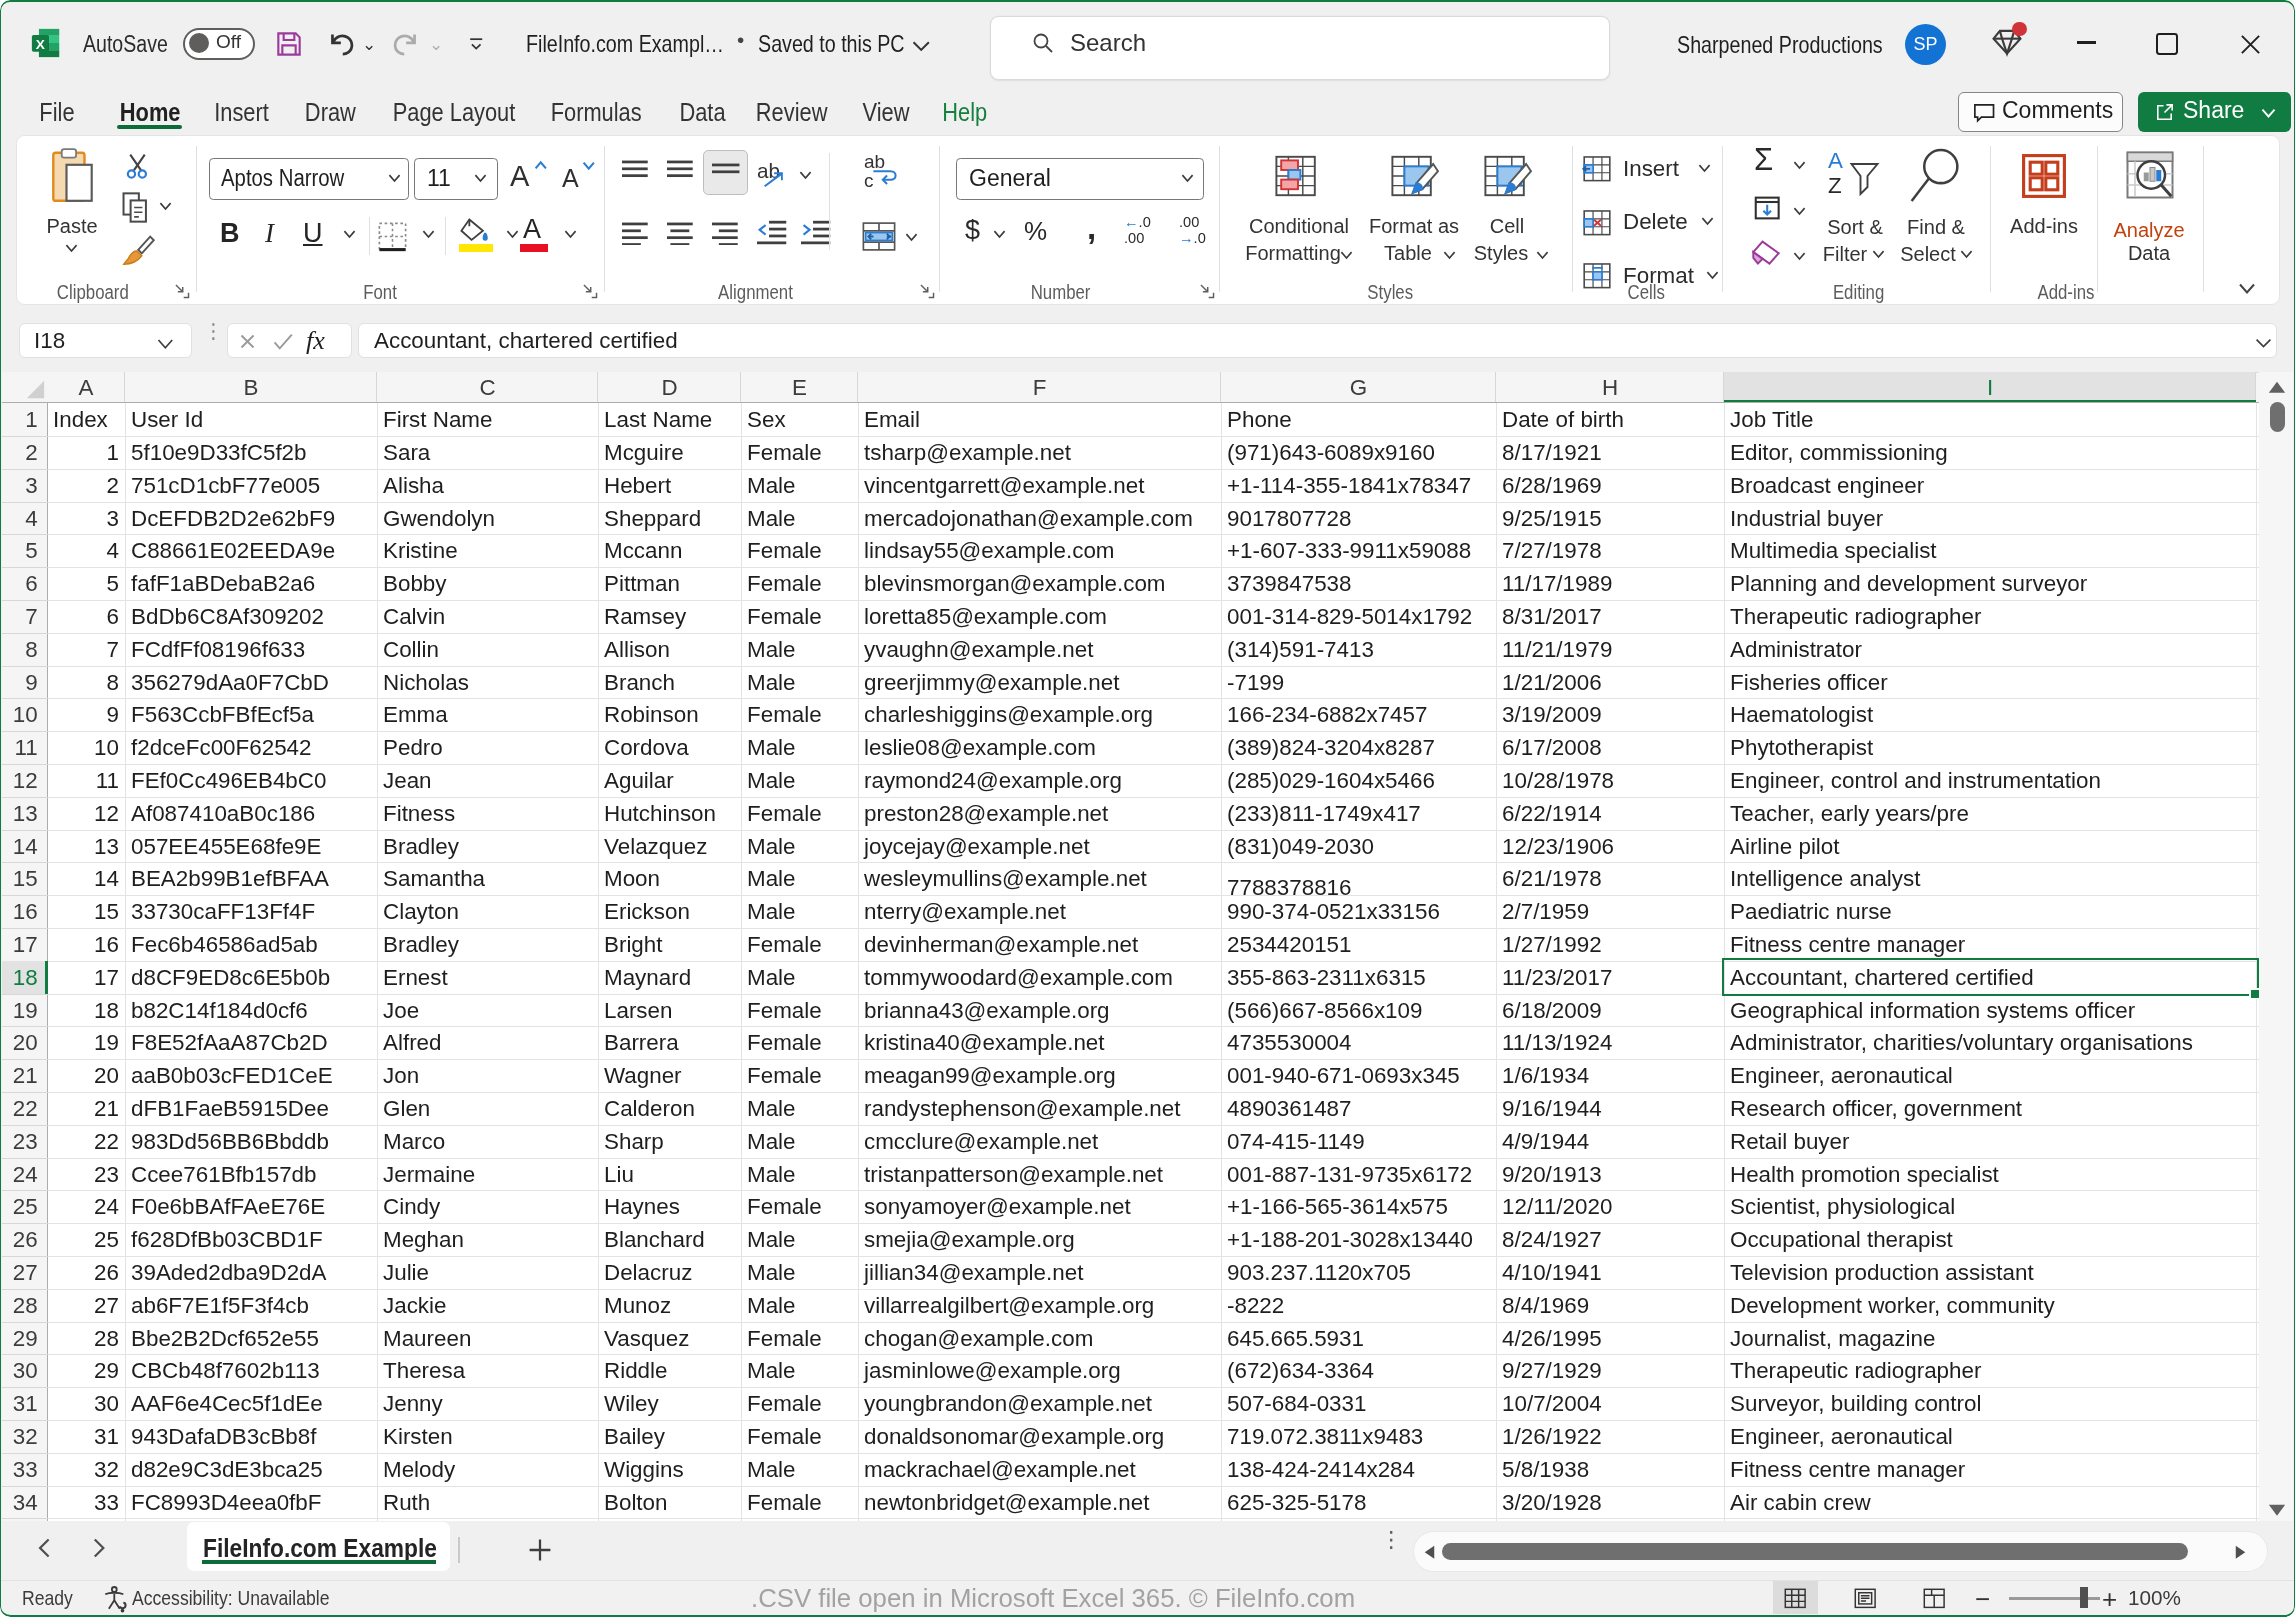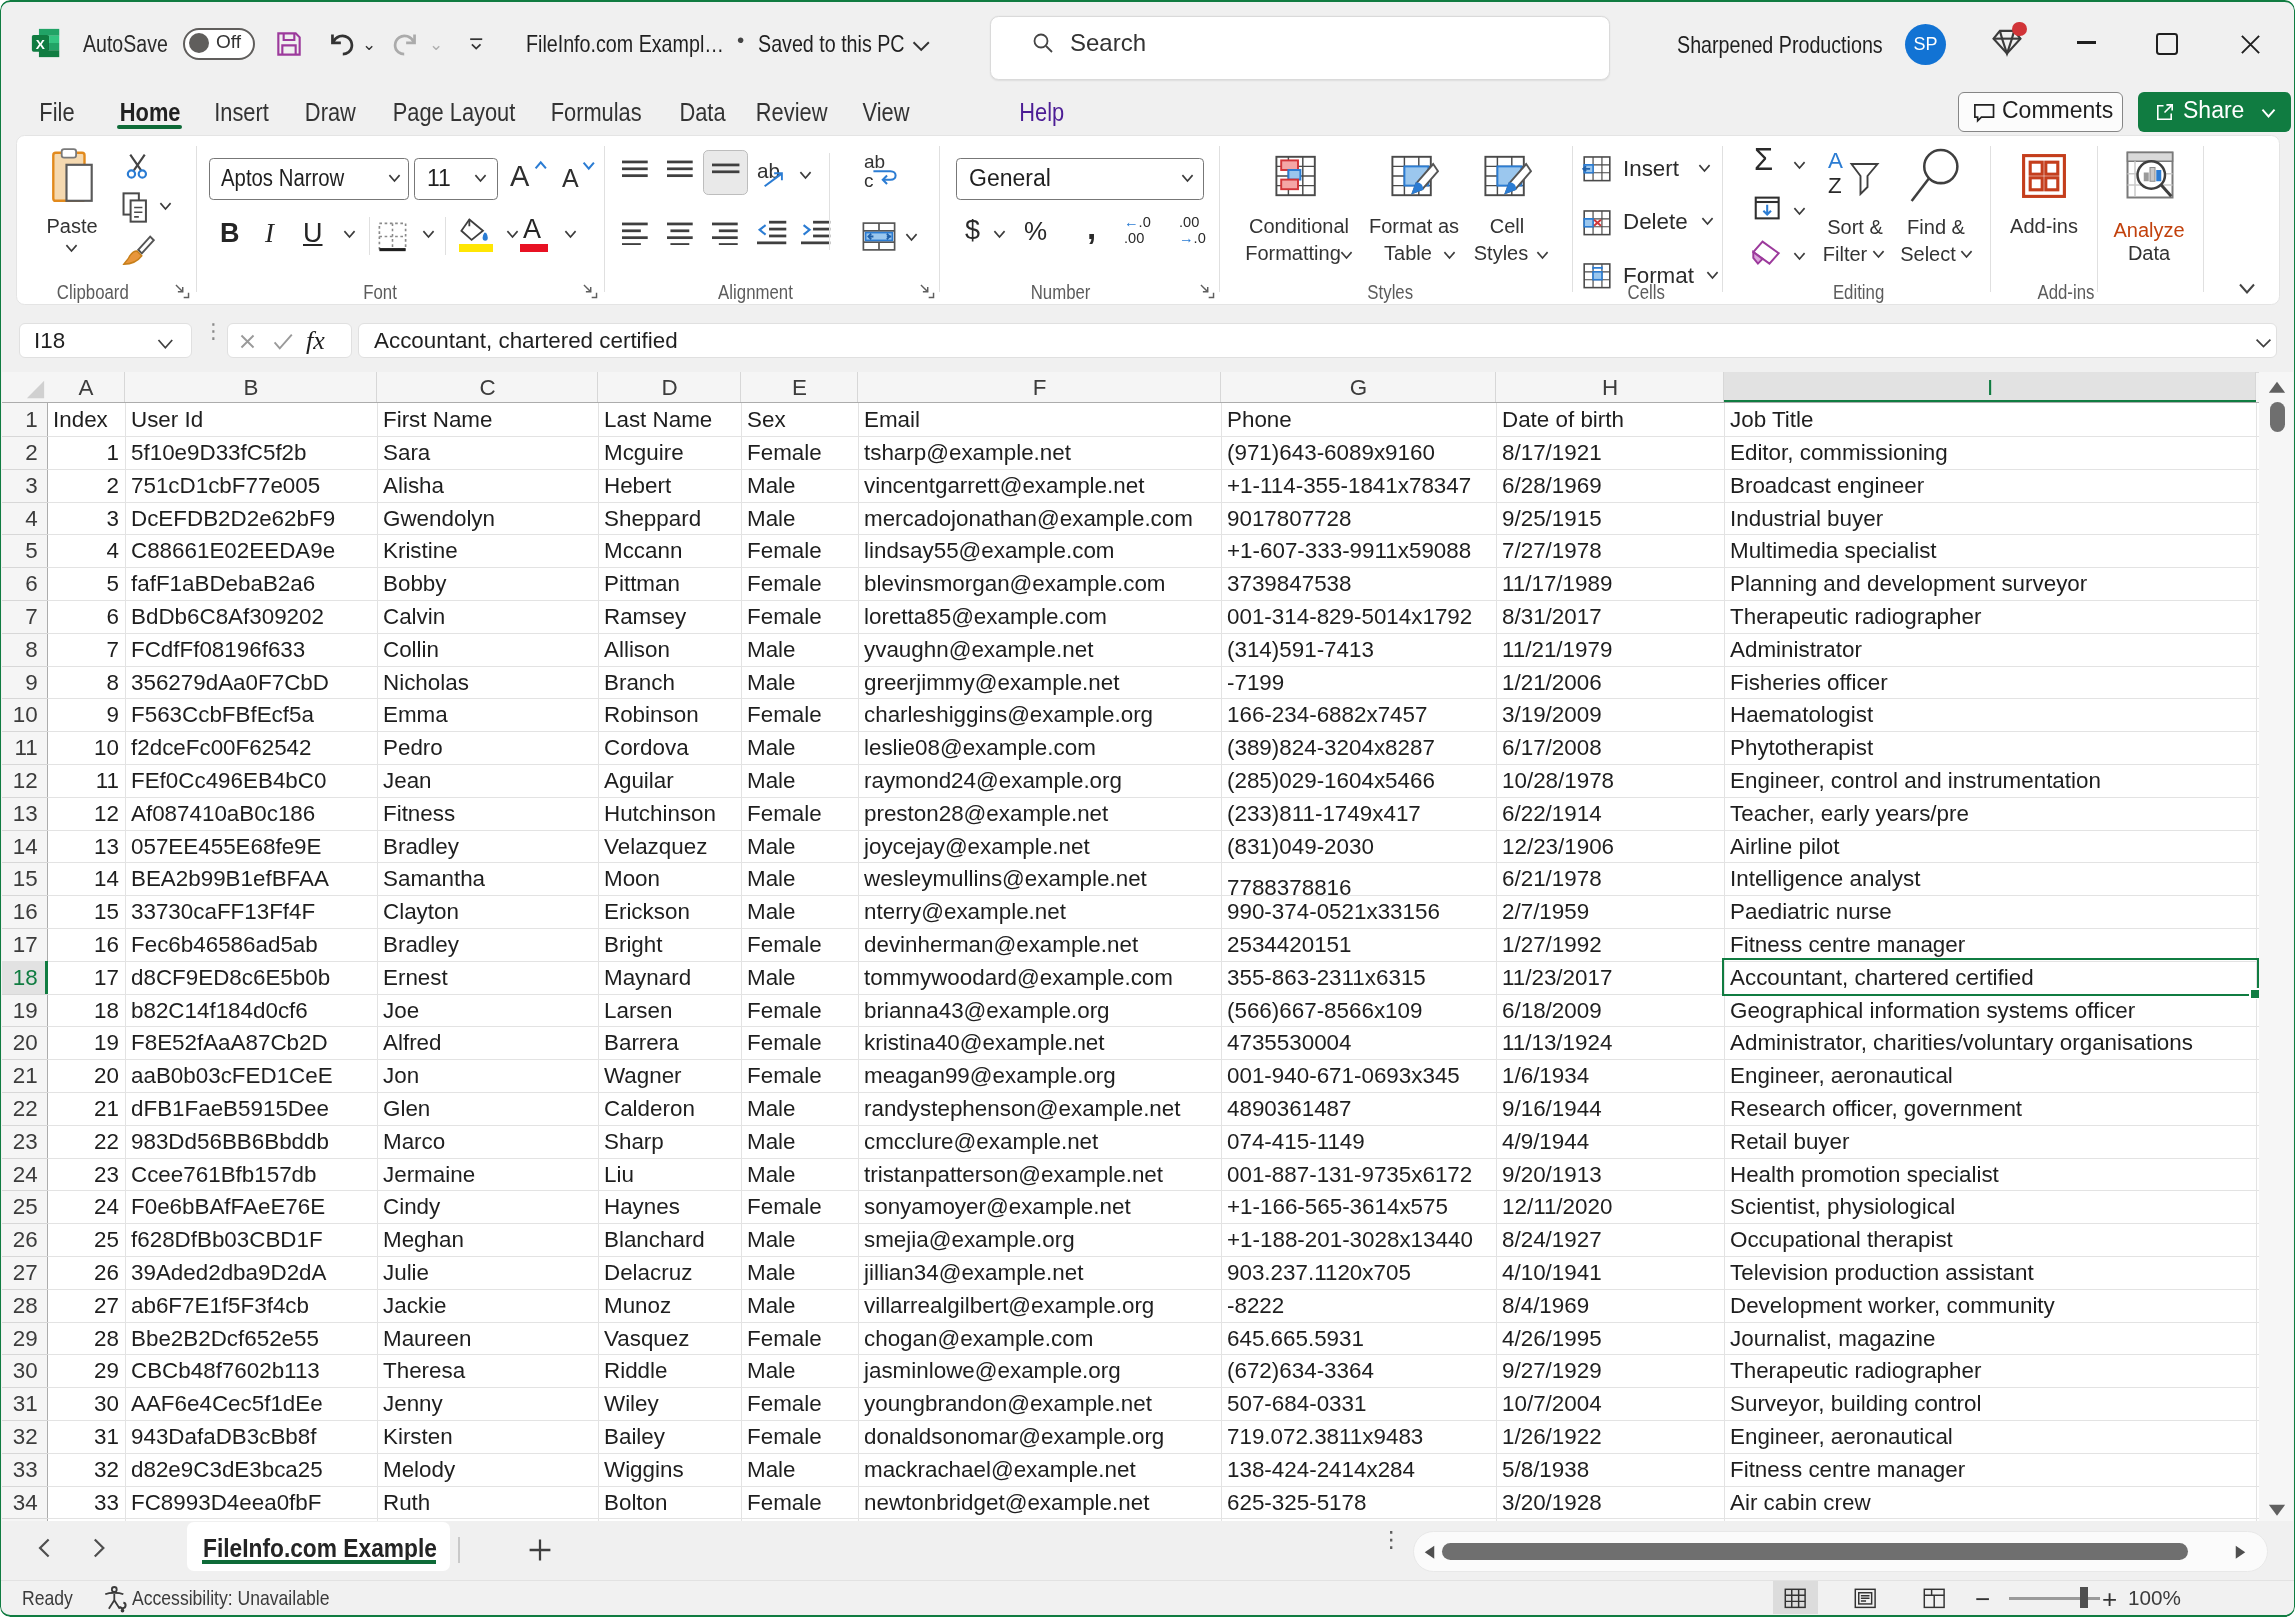--- a/index.html
+++ b/index.html
@@ -85,21 +85,21 @@
     </svg>
 <div class="ab tabtxt" style="left:-47px;top:97px;width:207px;text-align:center;color:#333"><span class="uc">File</span></div>
 <div class="ab tabtxt" style="left:47px;top:97px;width:207px;text-align:center;font-weight:bold;color:#212121"><span class="uc">Home</span></div>
 <div class="ab tabtxt" style="left:138px;top:97px;width:207px;text-align:center;color:#333"><span class="uc">Insert</span></div>
 <div class="ab tabtxt" style="left:227px;top:97px;width:207px;text-align:center;color:#333"><span class="uc">Draw</span></div>
 <div class="ab tabtxt" style="left:351px;top:97px;width:207px;text-align:center;color:#333"><span class="uc">Page Layout</span></div>
 <div class="ab tabtxt" style="left:493px;top:97px;width:207px;text-align:center;color:#333"><span class="uc">Formulas</span></div>
 <div class="ab tabtxt" style="left:599px;top:97px;width:207px;text-align:center;color:#333"><span class="uc">Data</span></div>
 <div class="ab tabtxt" style="left:688px;top:97px;width:207px;text-align:center;color:#333"><span class="uc">Review</span></div>
 <div class="ab tabtxt" style="left:782px;top:97px;width:207px;text-align:center;color:#333"><span class="uc">View</span></div>
-<div class="ab tabtxt" style="left:861px;top:97px;width:207px;text-align:right;color:#4c1d95"><span class="uc">Help</span></div>
+<div class="ab tabtxt" style="left:861px;top:97px;width:207px;text-align:center;color:#15803d"><span class="uc">Help</span></div>
 <div class="ab" style="left:117px;top:125px;width:65px;height:4.3px;border-radius:2.6px;background:#0e6b38"></div>
 <div class="ab" style="left:1958px;top:92px;width:165px;height:40px;background:#fcfcfc;border:1.3px solid #868686;border-radius:6px">
 <svg class="ab" style="left:13.8px;top:9.5px" width="22.4" height="20.7" viewBox="0 0 24 22" fill="none" stroke="#222" stroke-width="1.8">
         <path d="M2 2 h20 v13 h-13 l-4 4 v-4 h-3 Z"></path>
       </svg>
 <div class="ab" style="left:43px;top:4.3px;font-size:23px;color:#1f1f1f">Comments</div>
     </div>
 <div class="ab" style="left:2138px;top:92px;width:153px;height:40px;background:#107c41;border-radius:6px">
 <svg class="ab" style="left:14.6px;top:8.6px" width="23" height="23" viewBox="0 0 24 24" fill="none" stroke="#fff" stroke-width="1.7">
         <path d="M11 5 h-6 v14 h14 v-6"></path>
@@ -940,20 +940,21 @@
 <div class="ab" style="left:22.4px;top:1586px;font-size:20.7px;color:#3b3b3b"><span class="u85">Ready</span></div>
 <svg class="ab" style="left:101px;top:1584px" width="29" height="29" viewBox="0 0 24 24" fill="none" stroke="#3b3b3b" stroke-width="1.5">
       <circle cx="11" cy="4.5" r="2"></circle>
       <path d="M3.5 8.5 C7 6.8 15 6.8 18.5 8.5"></path>
       <path d="M11 8.2 v5.3"></path>
       <path d="M11 13.5 L6.5 20.5 M11 13.5 L15.5 20.5"></path>
       <path d="M18.5 15.5 c2.5 0.2 2.5 4.3 -0.5 4.5 c-1.5 0.1 -2.2 -0.8 -2.2 -1.6" stroke-width="1.7"></path>
       <circle cx="17.8" cy="22" r="0.8" fill="#3b3b3b"></circle>
     </svg>
 <div class="ab" style="left:132px;top:1586px;font-size:20.7px;color:#3b3b3b"><span class="u85">Accessibility: Unavailable</span></div>
+<div class="ab" style="left:751px;top:1583px;font-size:26px;color:#a2a2a2"><span style="transform:scaleX(0.99);transform-origin:0 50%;display:inline-block">.CSV file open in Microsoft Excel 365. © FileInfo.com</span></div>
 <div class="ab" style="left:1773px;top:1581px;width:45px;height:33px;background:#dcdcdc"></div>
 <svg class="ab" style="left:1784px;top:1588px" width="22.4" height="20.7" viewBox="0 0 26 24" fill="none" stroke="#333" stroke-width="1.7">
       <rect x="1.5" y="1.5" width="23" height="21"></rect>
       <path d="M1.5 8.5 h23 M1.5 15.5 h23 M9 1.5 v21 M17 1.5 v21"></path>
     </svg>
 <svg class="ab" style="left:1854px;top:1588px" width="22.4" height="20.7" viewBox="0 0 26 24" fill="none" stroke="#333" stroke-width="1.7">
       <rect x="1.5" y="1.5" width="23" height="21"></rect>
       <rect x="5.5" y="5.5" width="15" height="13"></rect>
       <path d="M8 9 h10 M8 12 h10 M8 15 h6"></path>
     </svg>

